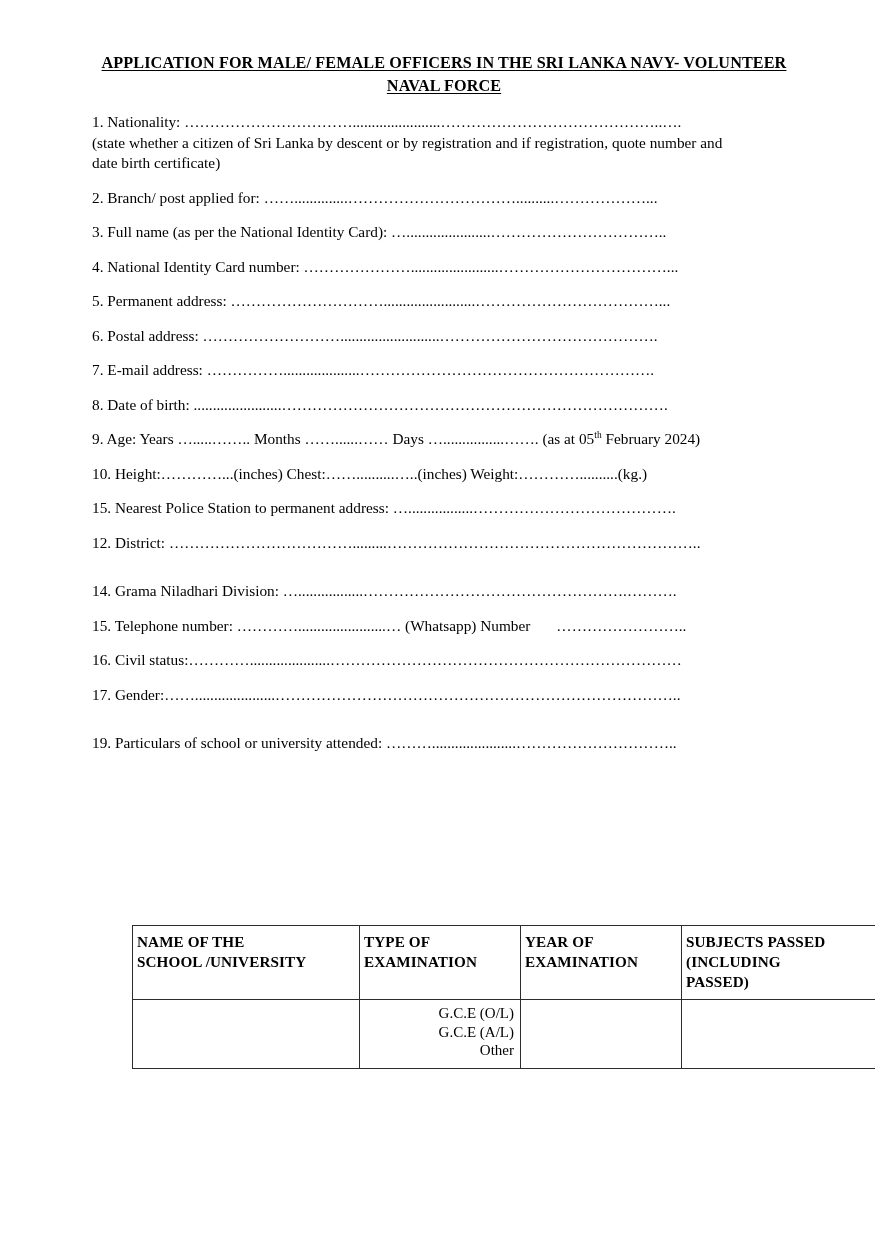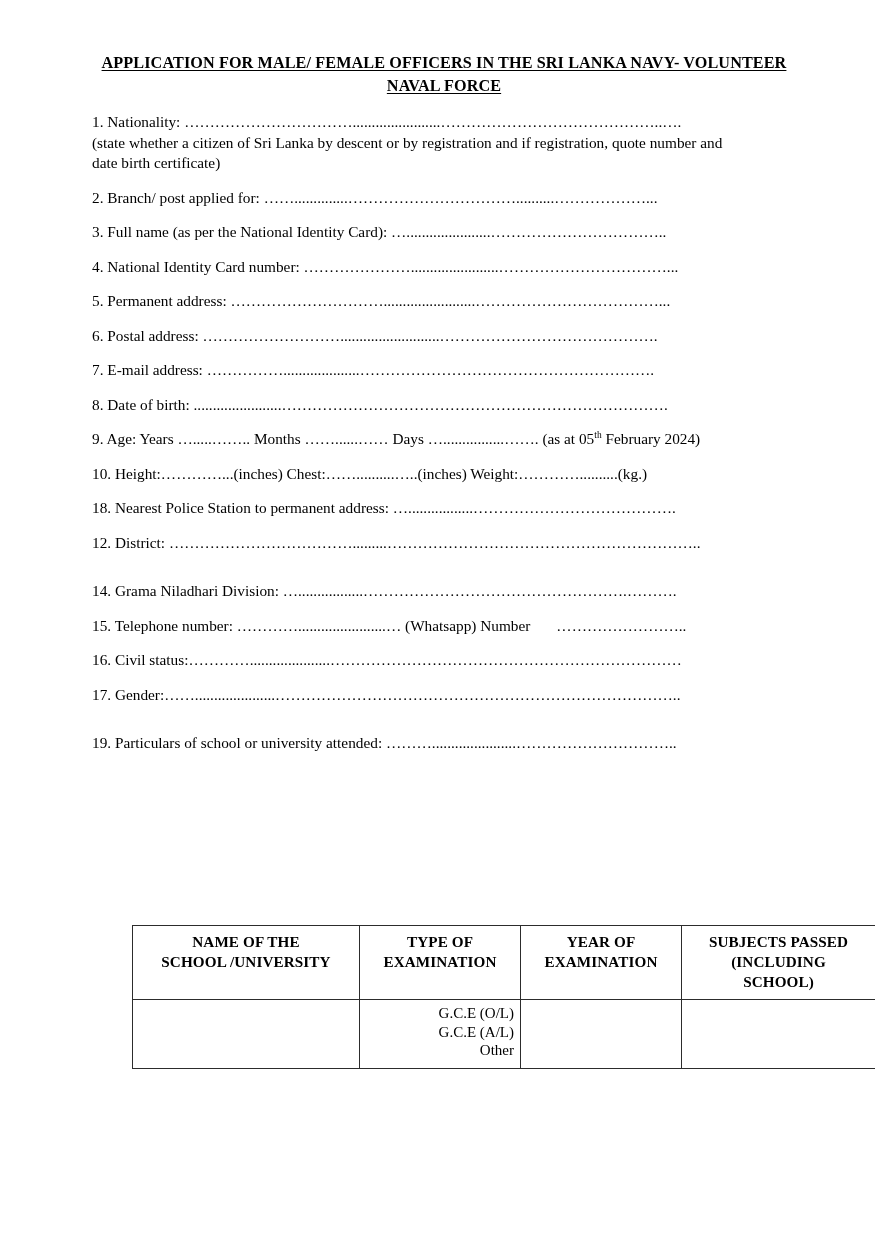--- a/index.html
+++ b/index.html
@@ -82,21 +82,21 @@
     border-collapse: collapse;
     table-layout: fixed;
     font-size: 15px;
   }
   .edu-table td, .edu-table th {
     border: 1px solid #2c2c2c;
     padding: 0;
     vertical-align: top;
   }
   .edu-table thead th {
-    text-align: center;
+    text-align: left;
     font-weight: bold;
     font-size: 15.2px;
     line-height: 20px;
     padding: 6px 4px 7px 4px;
     letter-spacing: 0.1px;
   }
   .edu-table tbody td {
     height: 58px;
     padding: 4px 6px 6px 6px;
     font-size: 15px;
@@ -157,21 +157,21 @@
     <span class="gap"></span>
     <div class="q">8. Date of birth: .......................………………………………………………………………….</div>
 
     <span class="gap"></span>
     <div class="q"><span>9. Age: Years ….....…….. Months ……......…… Days …................……. (as at 05</span><sup>th</sup><span> February 2024)</span></div>
 
     <span class="gap"></span>
     <div class="q">10. Height:…………...(inches) Chest:……..........…..(inches) Weight:…………..........(kg.)</div>
 
     <span class="gap"></span>
-    <div class="q">18. Nearest Police Station to permanent address: ….................………………………………….</div>
+    <div class="q">15. Nearest Police Station to permanent address: ….................………………………………….</div>
 
     <span class="gap"></span>
     <div class="q">12. District: ……………………………….........……………………………………………………..</div>
 
     <span class="gap"></span>
 
     <span class="gap"></span>
     <div class="q">14. Grama Niladhari Division: ….................…………………………………………….……….</div>
 
     <span class="gap"></span>
@@ -201,21 +201,21 @@
           <span class="opt">TYPE OF</span>
           <span class="opt">EXAMINATION</span>
         </th>
         <th class="col-c">
           <span class="opt">YEAR OF</span>
           <span class="opt">EXAMINATION</span>
         </th>
         <th class="col-d">
           <span class="opt">SUBJECTS PASSED</span>
           <span class="opt">(INCLUDING</span>
-          <span class="opt">SCHOOL)</span>
+          <span class="opt">PASSED)</span>
         </th>
       </tr>
     </thead>
     <tbody>
       <tr>
         <td class="col-a"></td>
         <td class="col-b">
           <span class="opt">G.C.E (O/L)</span>
           <span class="opt">G.C.E (A/L)</span>
           <span class="opt">Other</span>

